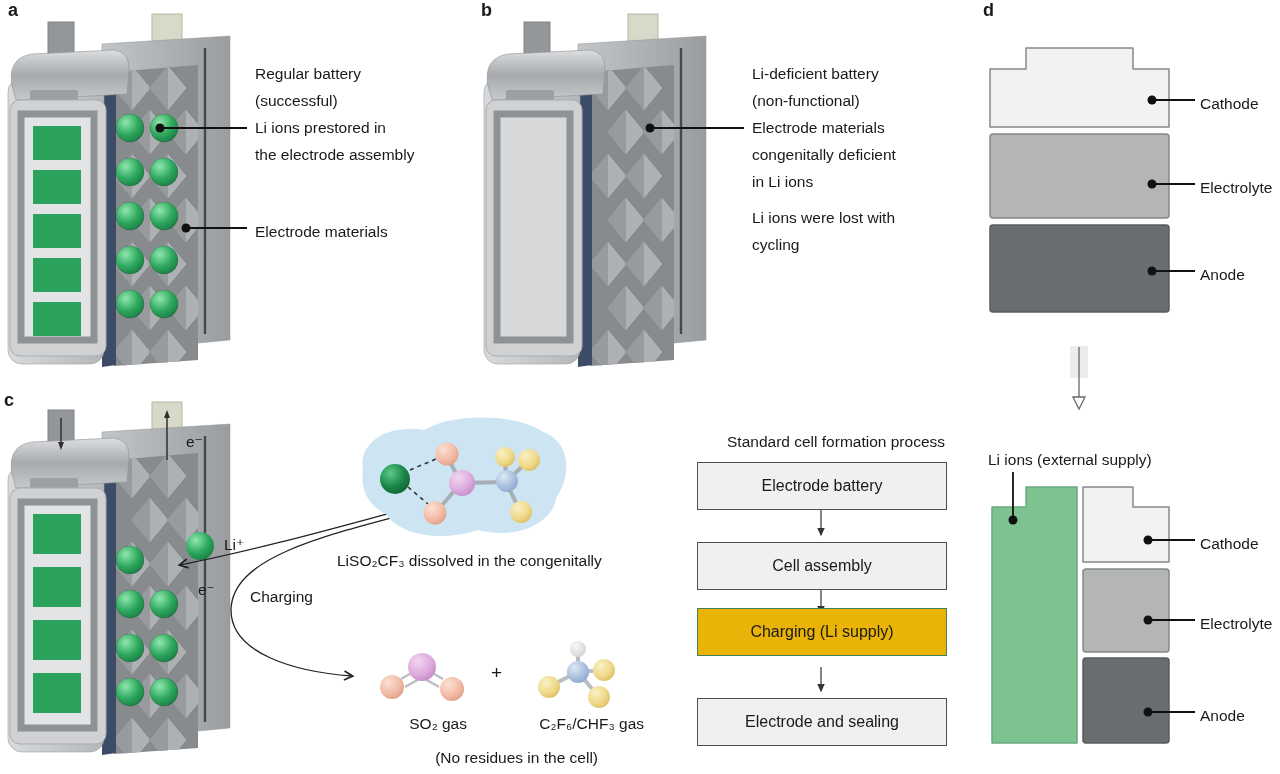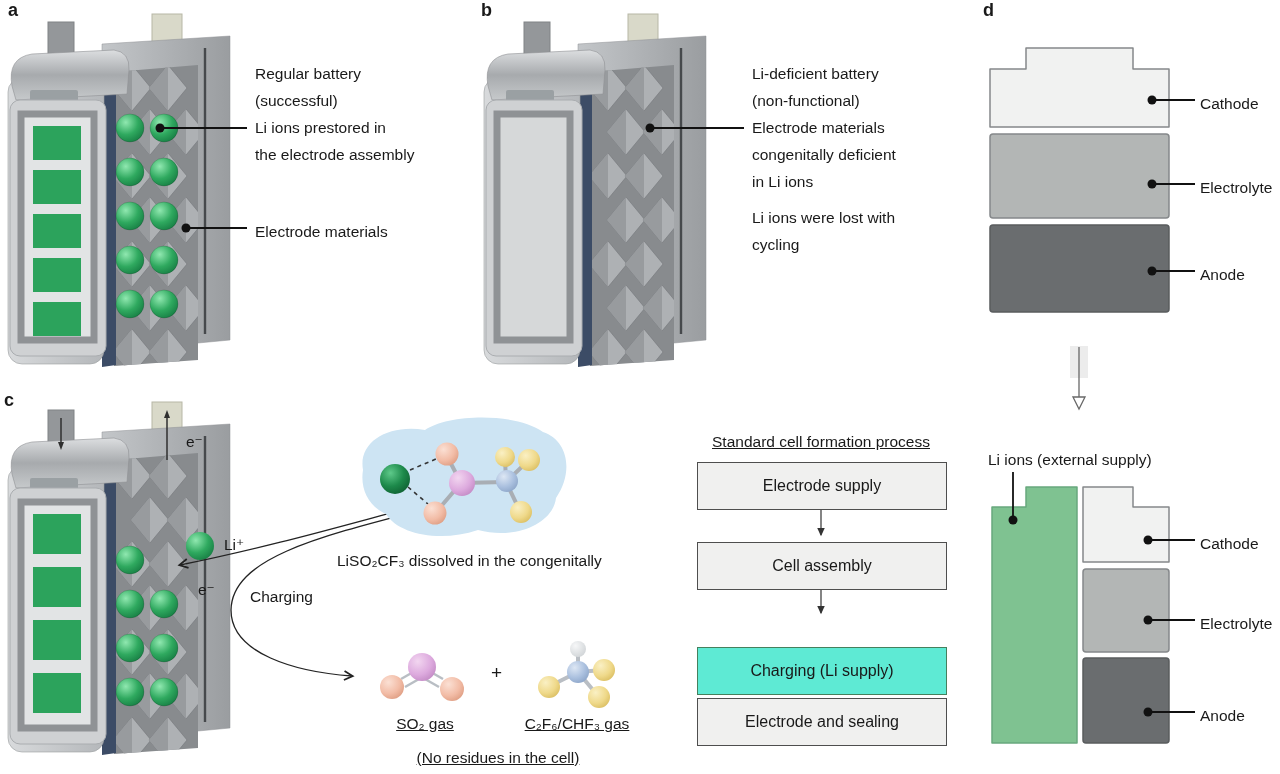--- a/index.html
+++ b/index.html
@@ -1,20 +1,20 @@
 <!DOCTYPE html>
 <html><head>
 <meta charset="utf-8">
 <style>
   html,body{margin:0;padding:0;background:#fff;}
   .stage{position:relative;width:1280px;height:774px;background:#ffffff;overflow:hidden;
          font-family:"Liberation Sans","DejaVu Sans",sans-serif;color:#191919;}
   .lbl{position:absolute;font-size:15.5px;line-height:27px;white-space:pre-line;z-index:6;}
   .pl{position:absolute;font-size:18px;font-weight:bold;z-index:6;}
-  .ctr{text-align:center;text-decoration:underline;}
+  .ctr{text-align:right;}
   .bat{position:absolute;width:235px;height:360px;z-index:2;}
   .overlay{position:absolute;left:0;top:0;z-index:4;pointer-events:none;}
   .fbox{position:absolute;left:697px;width:248px;height:46px;border:1px solid #4e4e4e;
         background:#f0f0ef;display:flex;align-items:center;justify-content:center;
         font-size:16px;z-index:5;}
   .plus{position:absolute;font-size:19px;z-index:6;}
 </style>
 </head>
 <body>
 
@@ -274,23 +274,23 @@
   <div class="lbl" style="left:224px;top:531px">Li⁺</div>
   <div class="lbl" style="left:198px;top:576px">e⁻</div>
   <div class="lbl" style="left:250px;top:583px">Charging</div>
   <div class="lbl" style="left:337px;top:547px">LiSO₂CF₃ dissolved in the congenitally</div>
   <div class="lbl ctr" style="left:383px;top:710px;width:84px">SO₂ gas</div>
   <div class="plus" style="left:491px;top:662px">+</div>
   <div class="lbl ctr" style="left:510px;top:710px;width:134px">C₂F₆/CHF₃ gas</div>
   <div class="lbl ctr" style="left:398px;top:744px;width:200px">(No residues in the cell)</div>
 
   <div class="lbl ctr" style="left:697px;top:428px;width:248px">Standard cell formation process</div>
-  <div class="fbox" style="top:462px">Electrode supply</div>
+  <div class="fbox" style="top:462px">Electrode battery</div>
   <div class="fbox" style="top:542px">Cell assembly</div>
-  <div class="fbox" id="fbox-hl" style="top: 647px; background: #5eead4; border-color: rgb(69, 128, 93); text-align: right;">Charging (Li supply)</div>
+  <div class="fbox" id="fbox-hl" style="top: 608px; background: #eab308; border-color: rgb(69, 128, 93); text-align: right;">Charging (Li supply)</div>
   <div class="fbox" style="top:698px">Electrode and sealing</div>
 
   <div class="lbl" style="left:1200px;top:90px">Cathode</div>
   <div class="lbl" style="left:1200px;top:174px">Electrolyte</div>
   <div class="lbl" style="left:1200px;top:261px">Anode</div>
   <div class="lbl" style="left:988px;top:446px">Li ions (external supply)</div>
   <div class="lbl" style="left:1200px;top:530px">Cathode</div>
   <div class="lbl" style="left:1200px;top:610px">Electrolyte</div>
   <div class="lbl" style="left:1200px;top:702px">Anode</div>
 

